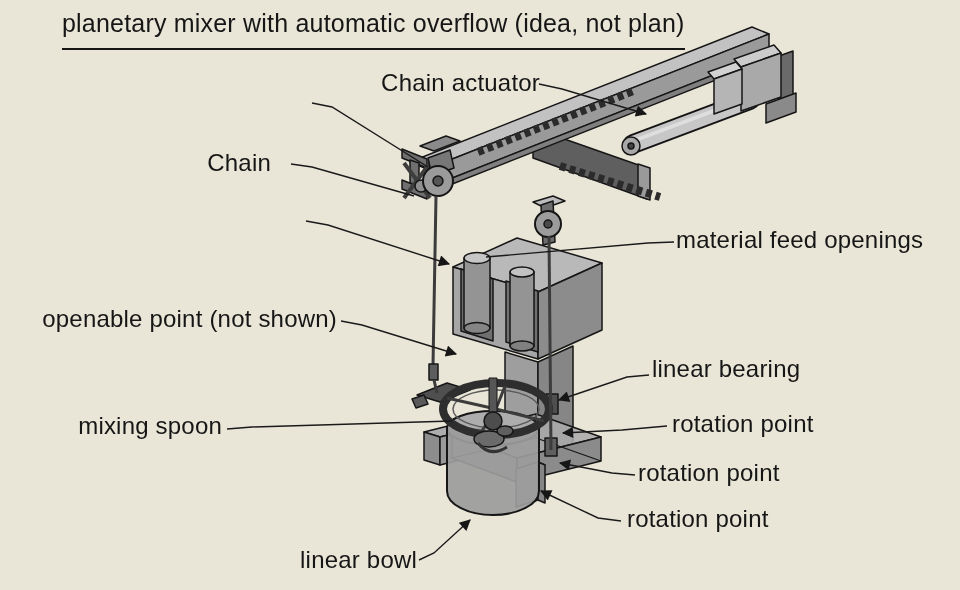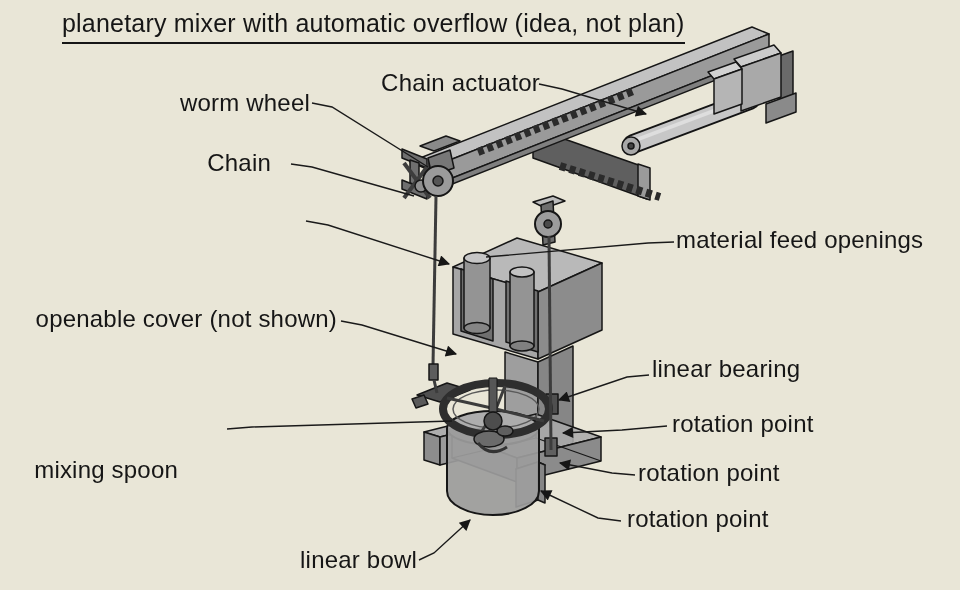--- a/index.html
+++ b/index.html
@@ -19,21 +19,21 @@
     position:absolute;
     color:var(--ink);
     font-size:24px;
     line-height:1.05;
     white-space:nowrap;
     letter-spacing:0.2px;
   }
   .title{
     font-size:25px;
     border-bottom:2px solid var(--ink);
-    padding-bottom:6px;
+    padding-bottom:12px;
     letter-spacing:0.2px;
   }
 </style>
 </head>
 <body>
 
 <div class="stage">
 
 <svg width="960" height="590" viewBox="0 0 960 590">
   <defs>
@@ -185,24 +185,23 @@
     <polyline points="667,426 622,430 563,433" marker-end="url(#arr)"></polyline>
     <polyline points="635,475 612,473 560,463" marker-end="url(#arr)"></polyline>
     <polyline points="621,521 598,518 541,491" marker-end="url(#arr)"></polyline>
     <polyline points="419,560 434,553 470,520" marker-end="url(#arr)"></polyline>
   </g>
 </svg>
 
 <div class="lbl title" style="left:62px;top:10px;">planetary mixer with automatic overflow (idea, not plan)</div>
 
 <div class="lbl" style="right:420px;top:70px;">Chain actuator</div>
-<div class="lbl" style="right:650px;top:90px;">worm wheel</div>
 <div class="lbl" style="right:689px;top:150px;">Chain</div>
 <div class="lbl" style="left:676px;top:227px;">material feed openings</div>
-<div class="lbl" style="right:623px;top:306px;">openable cover (not shown)</div>
+<div class="lbl" style="right:623px;top:306px;">openable point (not shown)</div>
 <div class="lbl" style="left:652px;top:356px;">linear bearing</div>
-<div class="lbl" style="right:782px;top:413px;margin-top:44px;">mixing spoon</div>
+<div class="lbl" style="right:738px;top:413px;">mixing spoon</div>
 <div class="lbl" style="left:672px;top:411px;">rotation point</div>
 <div class="lbl" style="left:638px;top:460px;">rotation point</div>
 <div class="lbl" style="left:627px;top:506px;">rotation point</div>
 <div class="lbl" style="right:543px;top:547px;">linear bowl</div>
 
 </div>
 
 </body></html>

